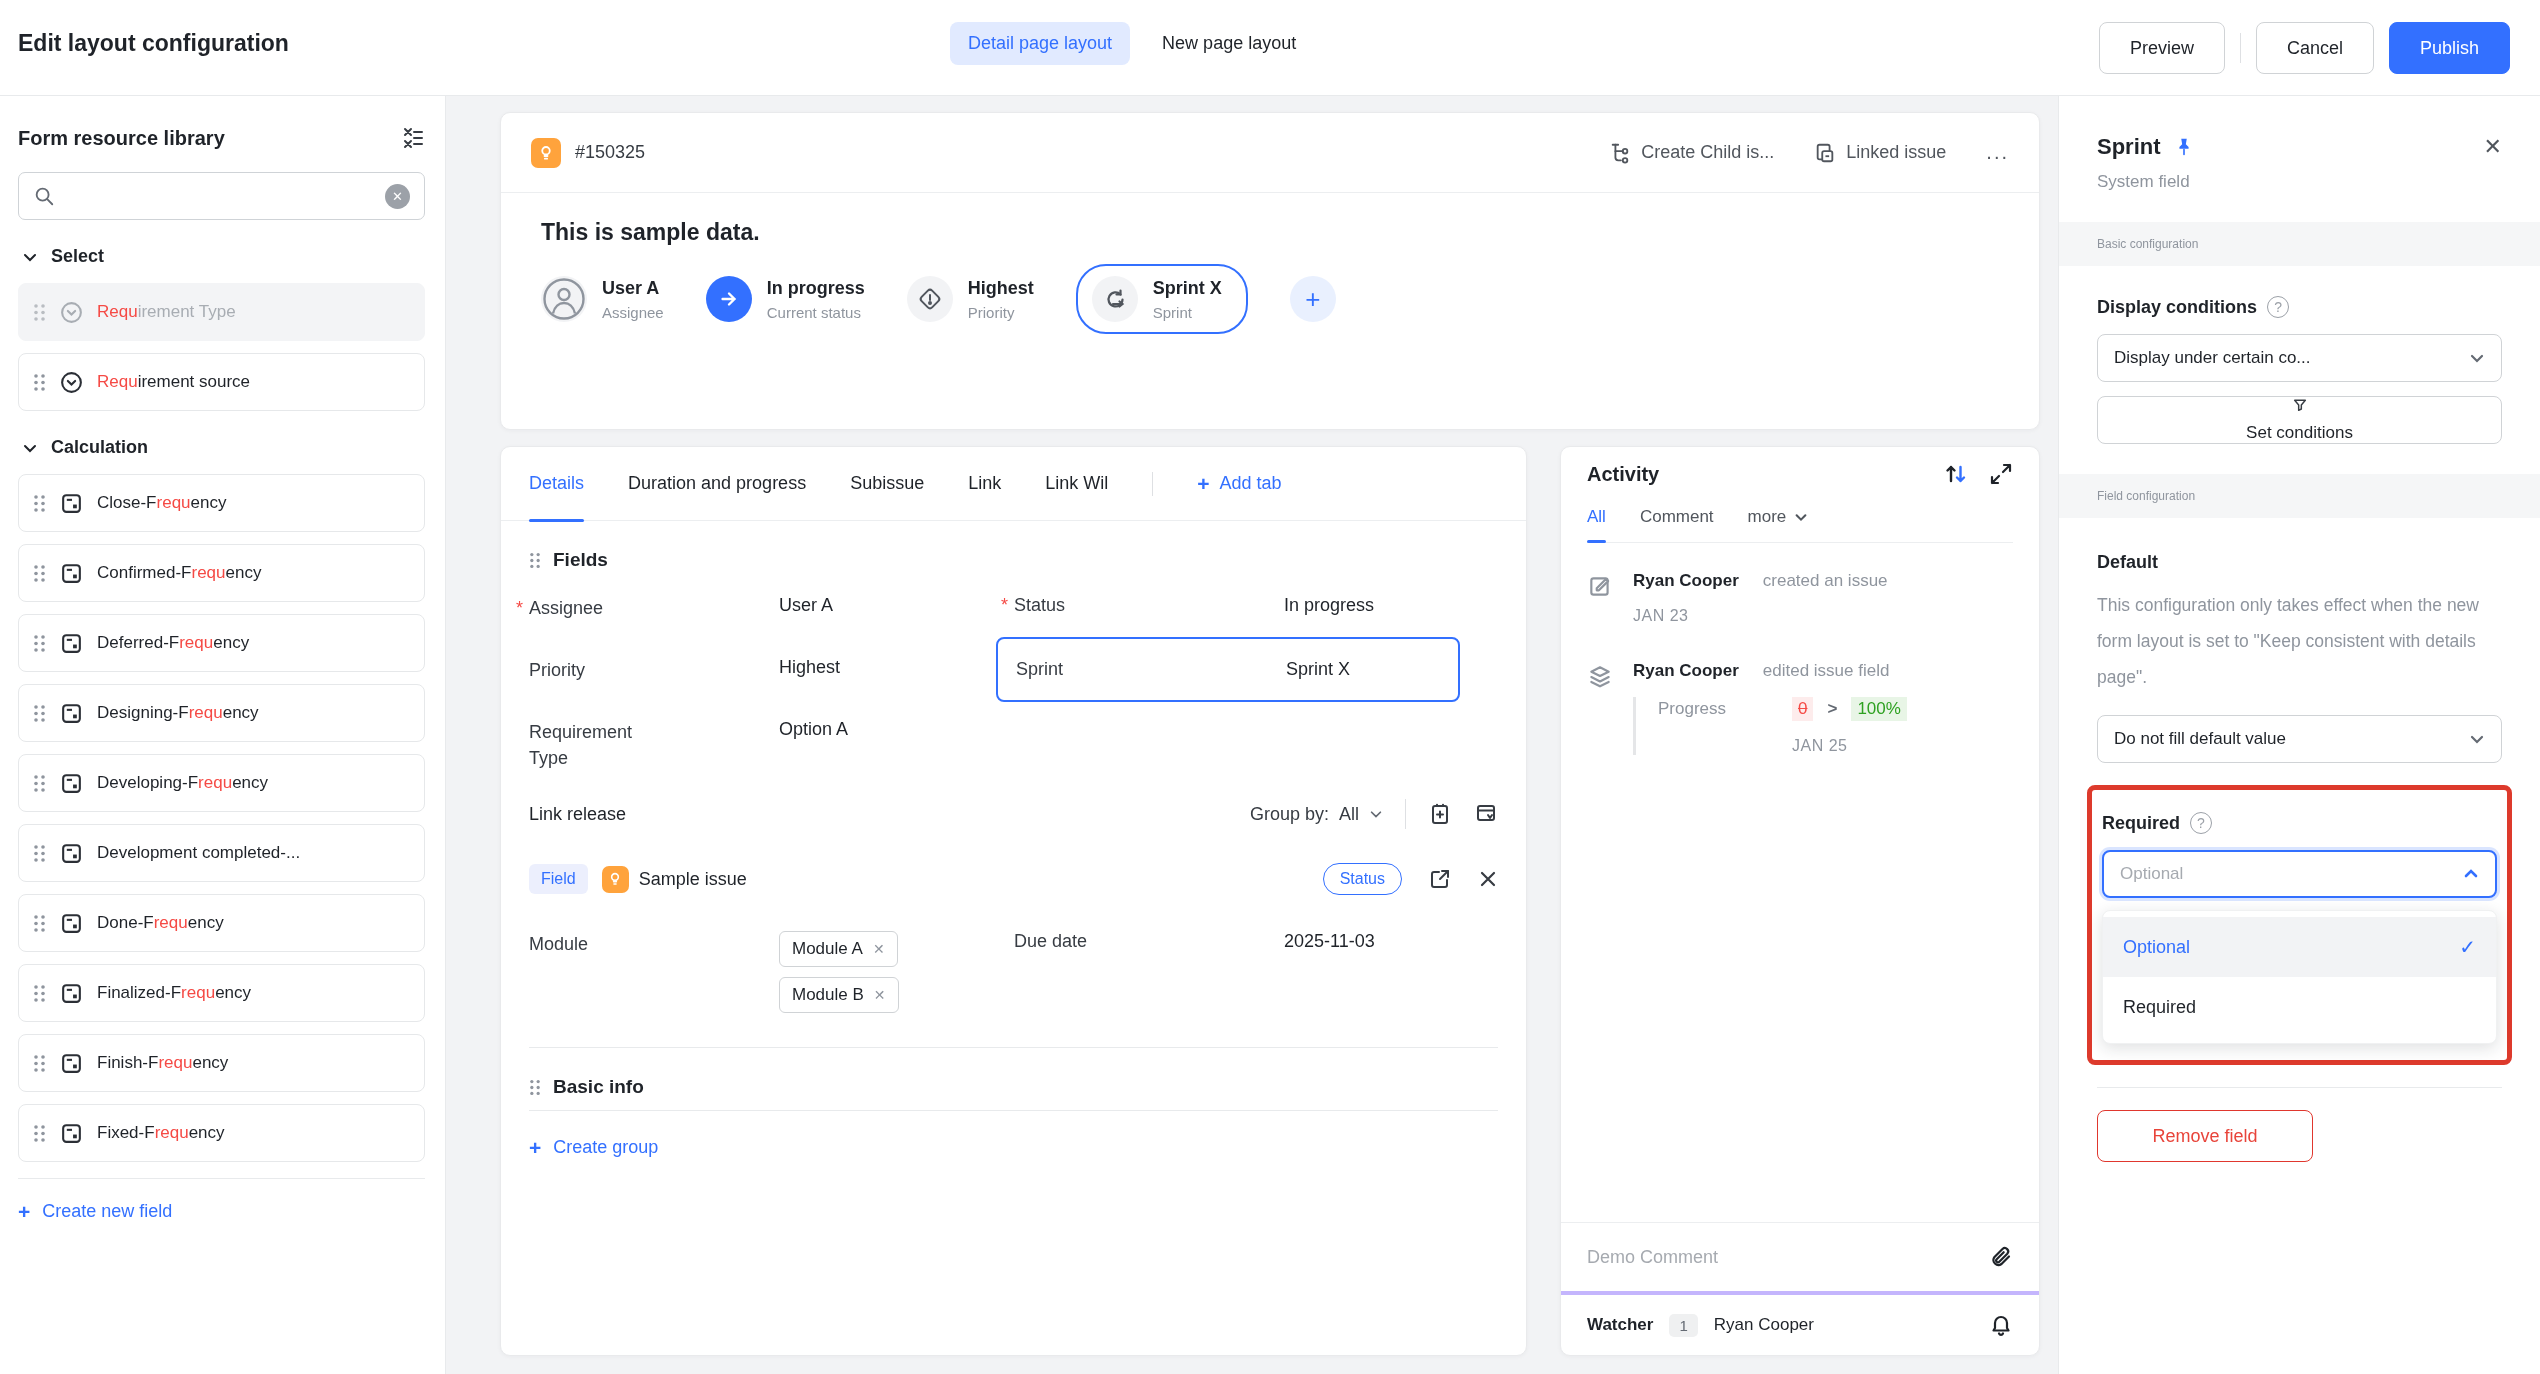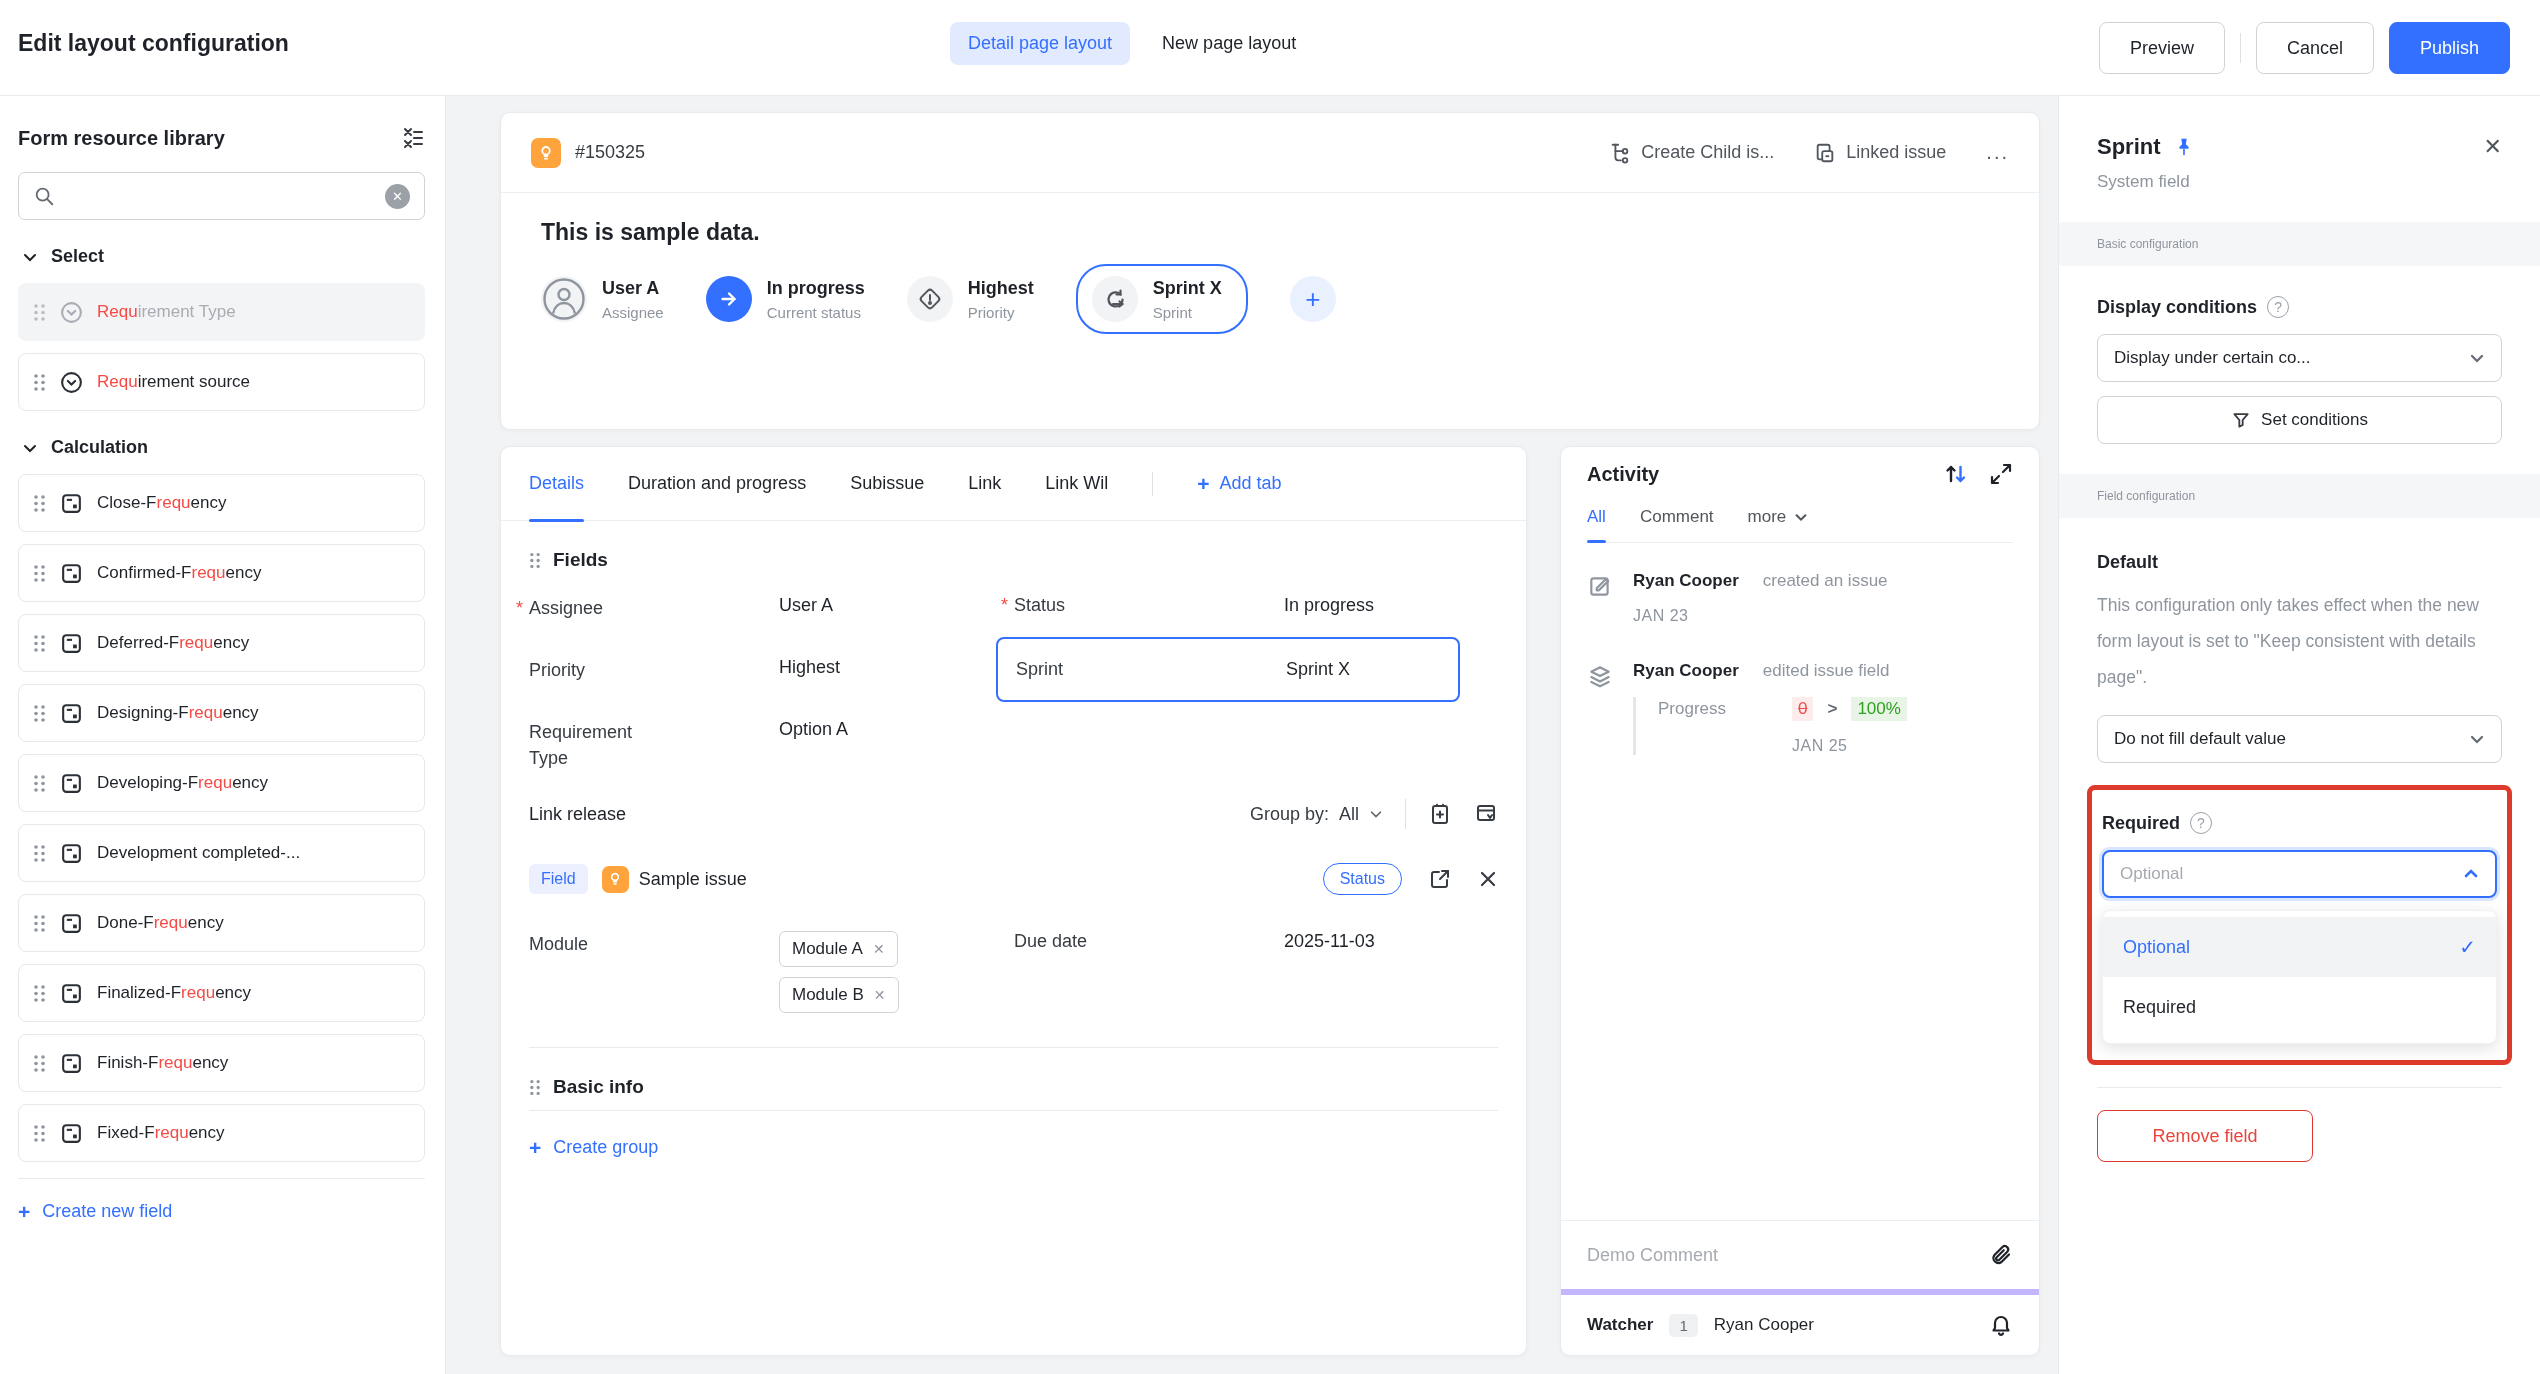--- a/index.html
+++ b/index.html
@@ -99,39 +99,39 @@
   .act-user { font-weight:700; margin-right:24px; }
   .act-action { color:#8f959e; }
   .act-date { color:#8f959e; font-size:16px; margin-top:16px; letter-spacing:.5px; }
   .act-change { border-left:3px solid #e5e6e8; margin-top:16px; padding-left:22px; font-size:17px; }
   .chg-row { display:flex; align-items:center; gap:14px; }
   .chg-field { color:#8f959e; width:120px; }
   .chg-old { color:#f54a45; background:#fdecec; text-decoration:line-through; padding:2px 6px; }
   .chg-arrow { color:#646a73; font-weight:700; }
   .chg-new { color:#2ea121; background:#e8f5e6; padding:2px 6px; }
   .comment-bar { border-top:1px solid #eceef0; padding:22px 26px; display:flex; align-items:center; color:#a6aab0; font-size:18px; }
-  .watcher-bar { border-top:6px solid #c4b5fd; padding:18px 26px; display:flex; align-items:center; gap:16px; font-size:17px; }
+  .watcher-bar { border-top:4px solid #c4b5fd; padding:18px 26px; display:flex; align-items:center; gap:16px; font-size:17px; }
   .watcher-label { font-weight:700; }
   .count-badge { background:#eff0f1; color:#646a73; border-radius:5px; padding:3px 10px; font-size:15px; }
   .bar-right { margin-left:auto; }
 
   
   .rpanel { position:absolute; top:96px; right:0; bottom:0; width:482px; background:#fff; border-left:1px solid #e8eaec; }
   .rp-head { padding:38px 38px 0; }
   .rp-title-row { display:flex; align-items:center; gap:12px; }
   .rp-title { font-size:22px; font-weight:700; }
   .rp-close { margin-left:auto; font-size:22px; color:#51565d; cursor:pointer; }
   .rp-sub { color:#8f959e; font-size:17px; margin-top:12px; }
   .rp-strip { margin-top:30px; background:#f5f6f7; color:#8f959e; font-size:12px; padding:15px 38px; }
   .rp-sec { padding:0 38px; }
   .rp-label { display:flex; align-items:center; gap:10px; font-size:18px; font-weight:700; margin-top:30px; }
   .q-circle { width:22px; height:22px; border:1.5px solid #9ca1a8; border-radius:50%; color:#9ca1a8; font-size:14px; display:flex; align-items:center; justify-content:center; font-weight:400; }
   .select { margin-top:16px; height:48px; border:1px solid #d0d3d6; border-radius:8px; display:flex; align-items:center; padding:0 16px; font-size:17px; cursor:pointer; background:#fff; }
   .select .caret { margin-left:auto; }
-  .btn-outline { margin-top:14px; width:100%; height:48px; border:1px solid #d0d3d6; border-radius:8px; background:#fff; display:flex; align-items:center; justify-content:center; gap:10px; font-size:17px; font-family:inherit; cursor:pointer; color:#1f2329; }
+  .btn-outline { margin-top:14px; width:100%; height:48px; border:1px solid #d0d3d6; border-radius:8px; background:#fff; display:flex; align-items:center; justify-content:center; gap:10px; font-size:17px; font-family:inherit; cursor:pointer; color:#1f2329;flex-direction:column; }
   .rp-desc { color:#8f959e; font-size:17.5px; line-height:36px; margin-top:14px; }
   .red-box { margin:22px 28px 0; border:5px solid #dd3a2c; border-radius:8px; padding:4px 10px 16px; }
   .select.open { border:2px solid #3370ff; box-shadow:0 0 0 3px rgba(51,112,255,.18); color:#a6aab0; }
   .dropdown { margin-top:12px; background:#fff; border-radius:8px; box-shadow:0 4px 16px rgba(31,35,41,.14); border:1px solid #f0f1f2; padding:6px 0; }
   .dd-opt { height:60px; display:flex; align-items:center; padding:0 20px; font-size:18px; cursor:pointer; }
   .dd-opt.selected { background:#f2f3f5; color:#3370ff; }
   .dd-check { margin-left:auto; color:#3370ff; font-size:20px; font-weight:700; }
   .rp-hr { border:none; border-top:1px solid #e8eaec; margin:22px 38px 0; }
   .remove-btn { margin:22px 38px; width:216px; height:52px; border:1.5px solid #e0372e; color:#e8443a; background:#fff; border-radius:8px; font-size:18px; font-family:inherit; cursor:pointer; }
 

